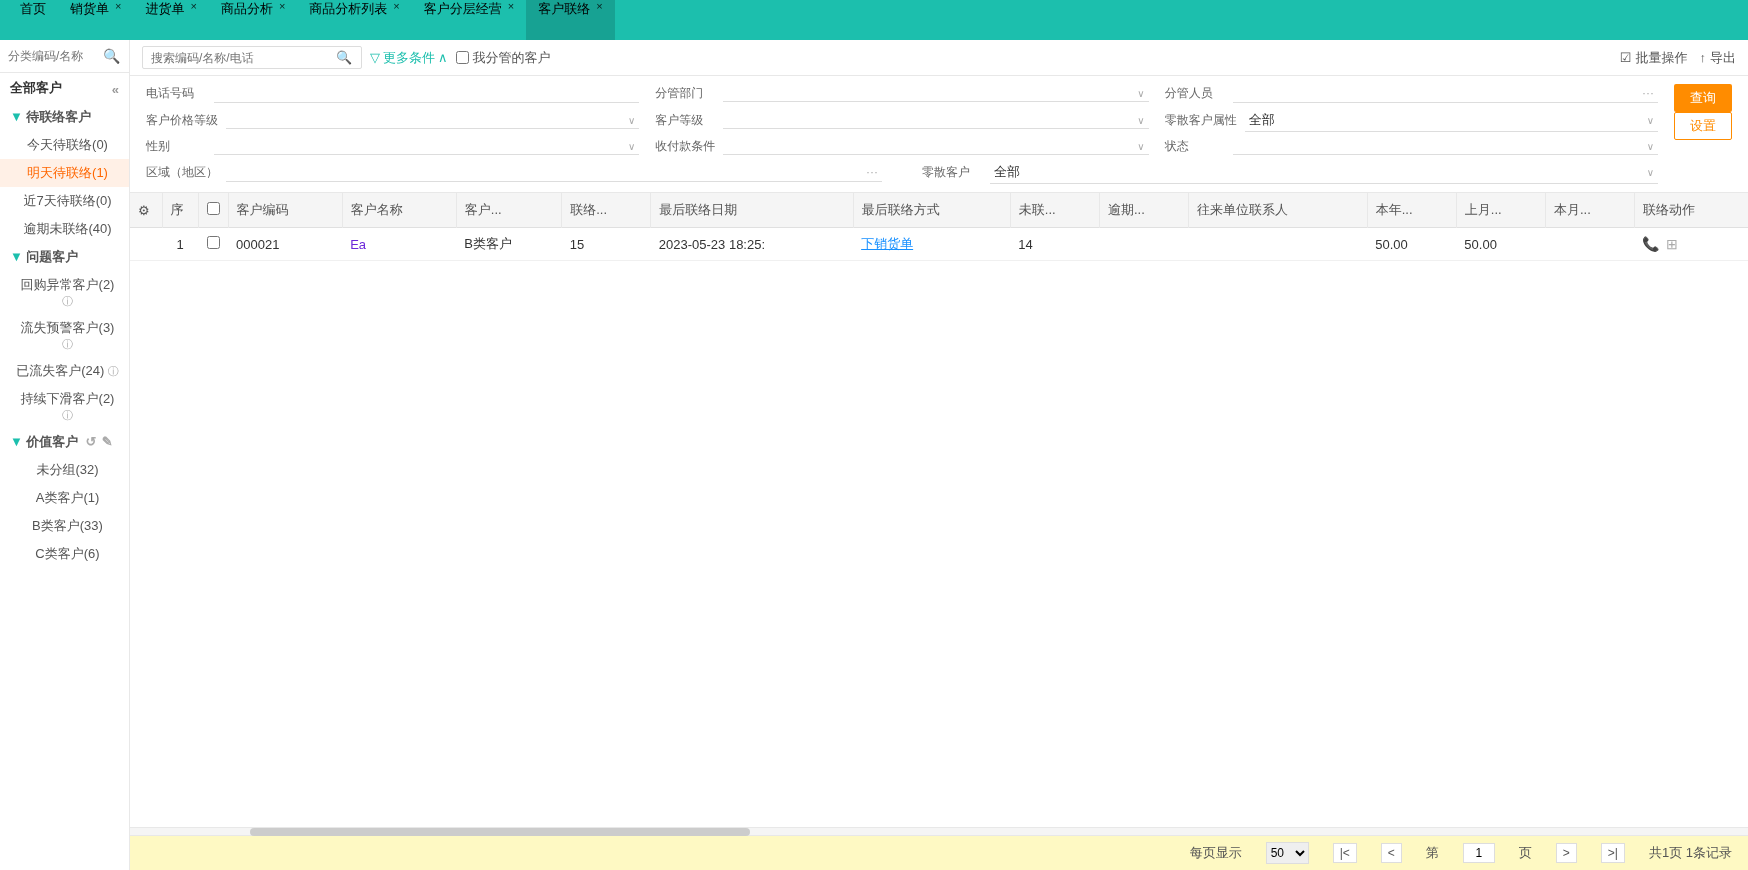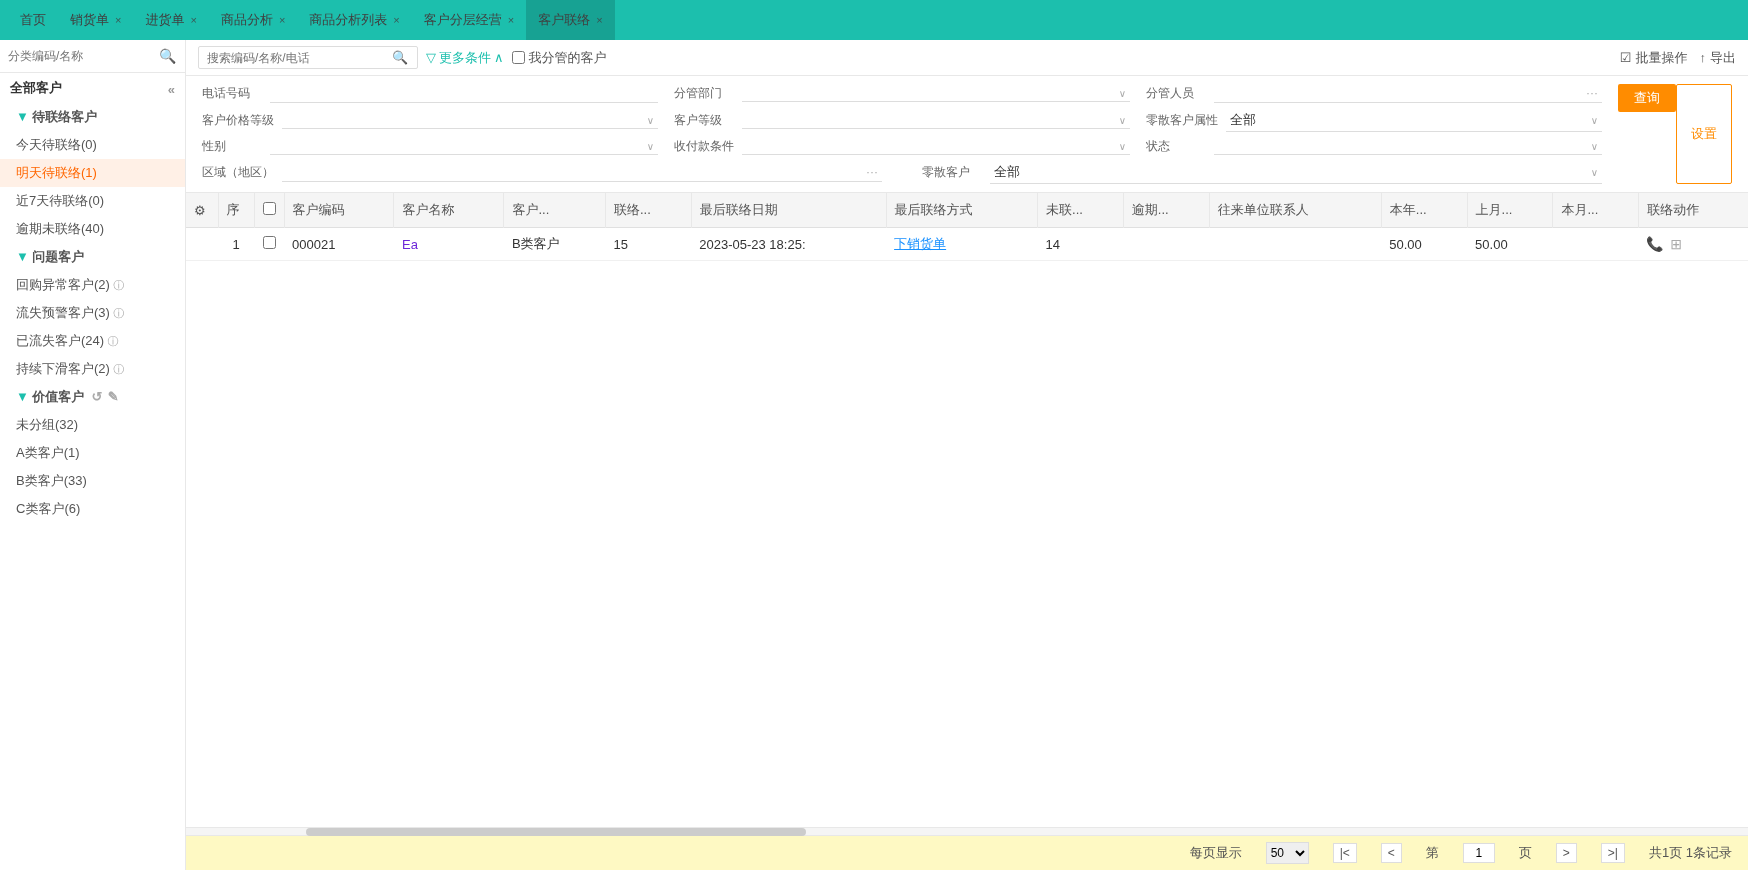--- a/index.html
+++ b/index.html
@@ -7,45 +7,44 @@
 
     
     .top-nav {
       background: #1cbfad;
       height: 40px;
       display: flex;
       align-items: center;
       padding: 0 8px;
     }
     .nav-item {
-      color: #404040;
+      color: #000000;
       padding: 0 12px;
       height: 40px;
       display: flex;
-      align-items: center;
       cursor: pointer;
       white-space: nowrap;
       font-size: 13px;
     }
     .nav-item.active { background: rgba(0,0,0,0.15); }
     .nav-item .close-x {
       margin-left: 6px;
       font-size: 11px;
       opacity: 0.8;
     }
 
     
     .main-layout {
       display: flex;
       height: calc(870px - 40px);
     }
 
     
     .sidebar {
-      width: 186px;
+      width: 130px;
       background: #fff;
       border-right: 1px solid #e8e8e8;
       overflow-y: auto;
       flex-shrink: 0;
     }
     .sidebar-search {
       padding: 8px;
       display: flex;
       align-items: center;
       border-bottom: 1px solid #e8e8e8;
@@ -62,30 +61,31 @@
     .sidebar-group-header {
       display: flex;
       align-items: flex-end;
       padding: 6px 10px;
       font-weight: bold;
       font-size: 13px;
       color: #333;
     }
     .sidebar-group-header .collapse-icon { margin-left: auto; cursor: pointer; color: #999; }
     .sidebar-category-title {
-      padding: 5px 16px;
+      padding: 5px 10px;
       color: #555;
       font-size: 12px;
       font-weight: bold;
     }
     .sidebar-item {
       padding: 5px 10px 5px 16px;
       color: #555;
       font-size: 12px;
       cursor: pointer;
+      text-align: center;
     }
     .sidebar-item.active { background: #fff0e6; color: #ff6600; }
 
     
     .content-area {
       flex: 1;
       display: flex;
       flex-direction: column;
       overflow: hidden;
     }
@@ -209,20 +209,21 @@
       background: #fff;
       color: #ff8c00;
       border: 1px solid #ff8c00;
       padding: 4px 14px;
       border-radius: 2px;
       cursor: pointer;
       font-size: 13px;
     }
     .filter-actions {
       display: flex;
+      flex-direction: column;
       margin-left: 8px;
     }
 
     
     .table-container {
       flex: 1;
       overflow: auto;
       background: #fff;
       margin: 0;
     }

